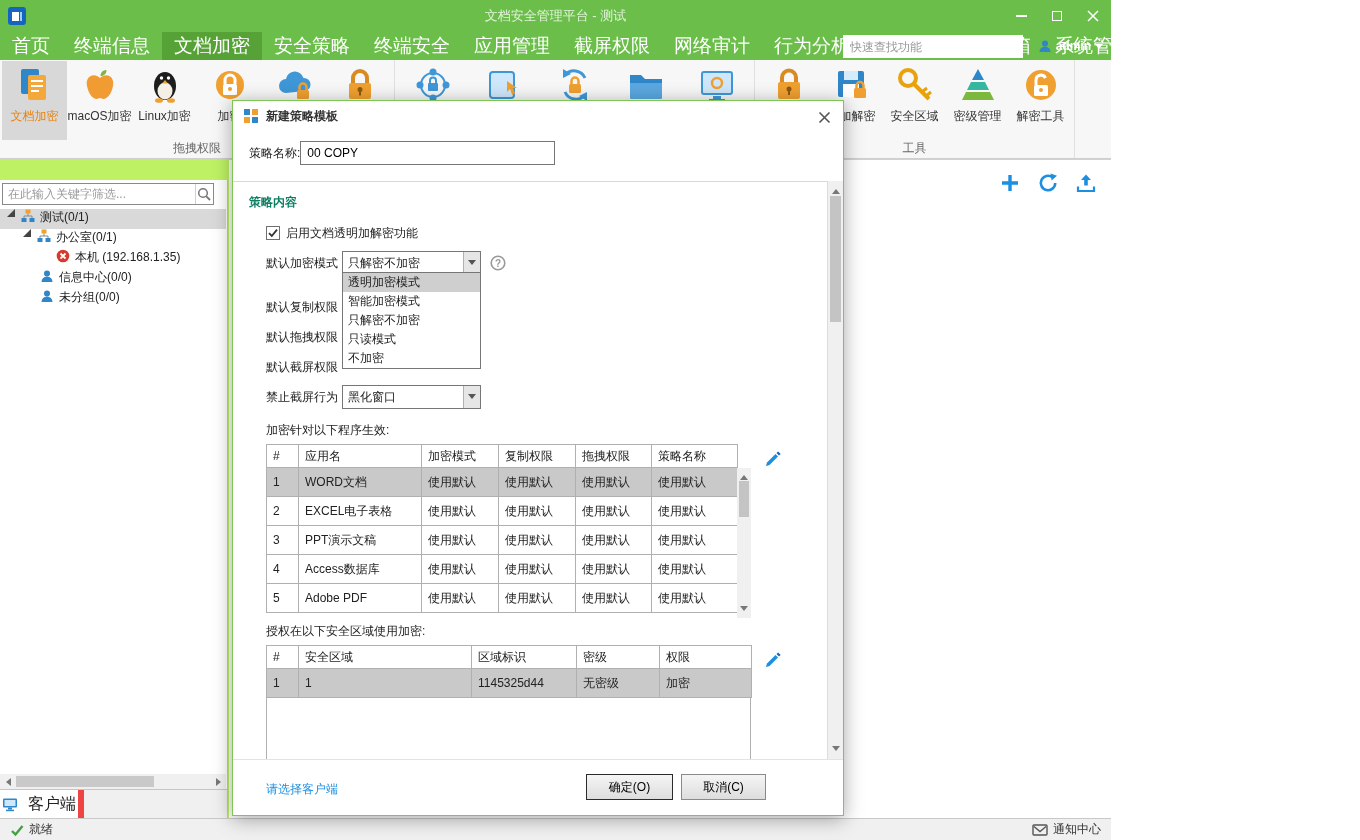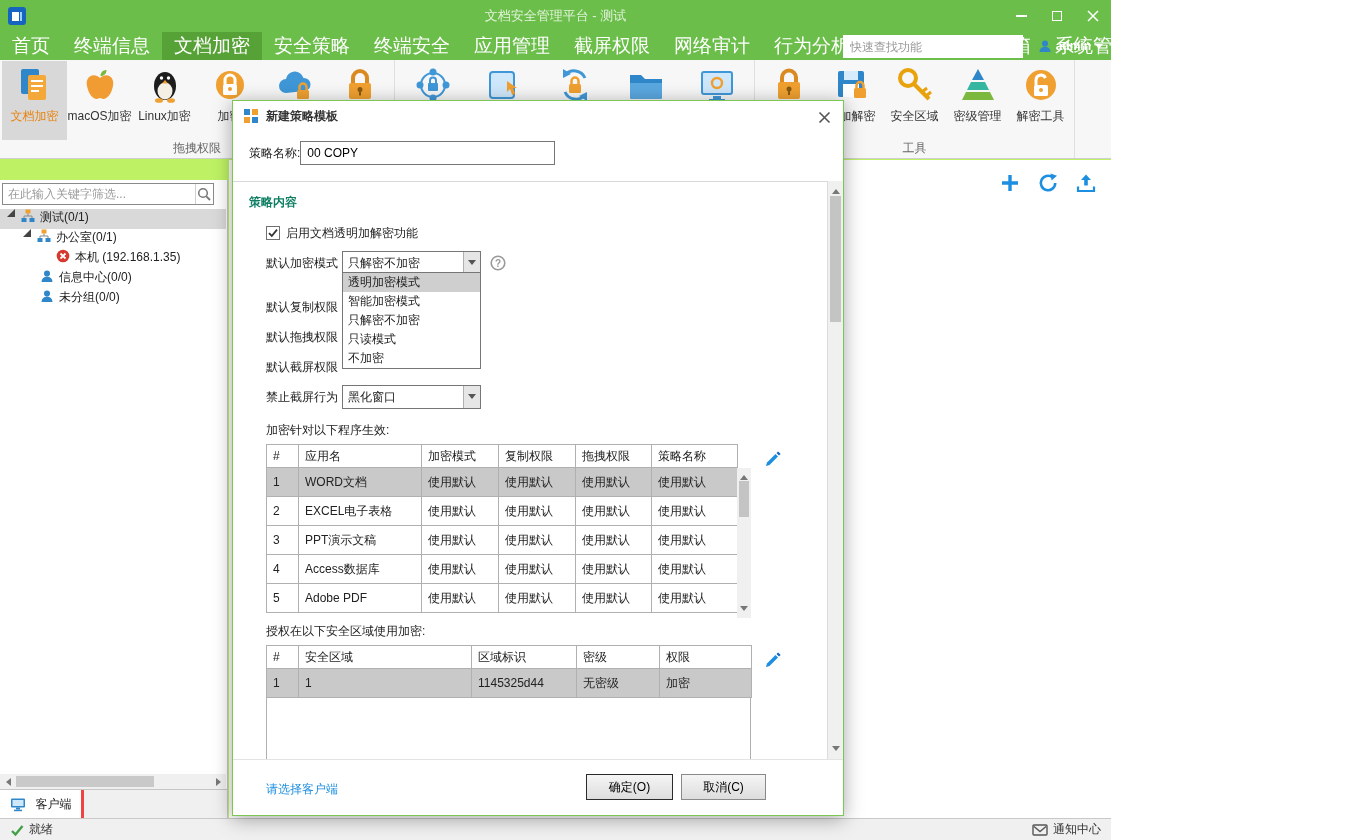--- a/index.html
+++ b/index.html
@@ -50,21 +50,21 @@
   .exp{width:0;height:0;border-left:4px solid transparent;border-top:4px solid transparent;border-right:4px solid #444;border-bottom:4px solid #444;margin-right:1px;}
   .hscroll{position:absolute;bottom:29px;left:0;right:1px;height:15px;background:#f0f0f0;display:flex;align-items:center;}
   .harrow{width:15px;height:15px;display:flex;align-items:center;justify-content:center;}
   .hthumb{width:138px;height:11px;background:#c9c9c9;margin-left:1px;}
   .hspacer{flex:1;}
   .tri-l{width:0;height:0;border:4px solid transparent;border-right:5px solid #777;margin-right:3px;}
   .tri-r{width:0;height:0;border:4px solid transparent;border-left:5px solid #777;margin-left:3px;}
   .tri-u{width:0;height:0;border:4px solid transparent;border-bottom:5px solid #777;margin-bottom:3px;}
   .tri-d{width:0;height:0;border:4px solid transparent;border-top:5px solid #777;margin-top:3px;}
   .panel-tabs{position:absolute;bottom:0;left:0;right:0;height:29px;background:#f0f0f0;border-top:1px solid #c6c6c6;display:flex;}
-  .ptab{width:84px;height:100%;background:#fff;border-right:3px solid #ef4444;display:flex;align-items:center;justify-content:center;gap:10px;font-size:12px;}
+  .ptab{width:84px;height:100%;background:#fff;border-right:6px solid #ef4444;display:flex;align-items:center;justify-content:center;gap:10px;font-size:16px;}
 
   
   .main{position:absolute;left:229px;top:160px;right:0;bottom:22px;background:#fff;}
   .main-actions{position:absolute;top:12px;right:14px;display:flex;gap:16px;}
   .act{width:22px;height:22px;display:flex;align-items:center;justify-content:center;}
 
   
   .statusbar{position:absolute;left:0;right:0;bottom:0;height:22px;background:#f0f0f0;border-top:1px solid #c9c9c9;display:flex;align-items:center;justify-content:space-between;padding:0 10px;font-size:12px;color:#333;}
   .sb-left,.sb-right{display:flex;align-items:center;gap:5px;}
 

